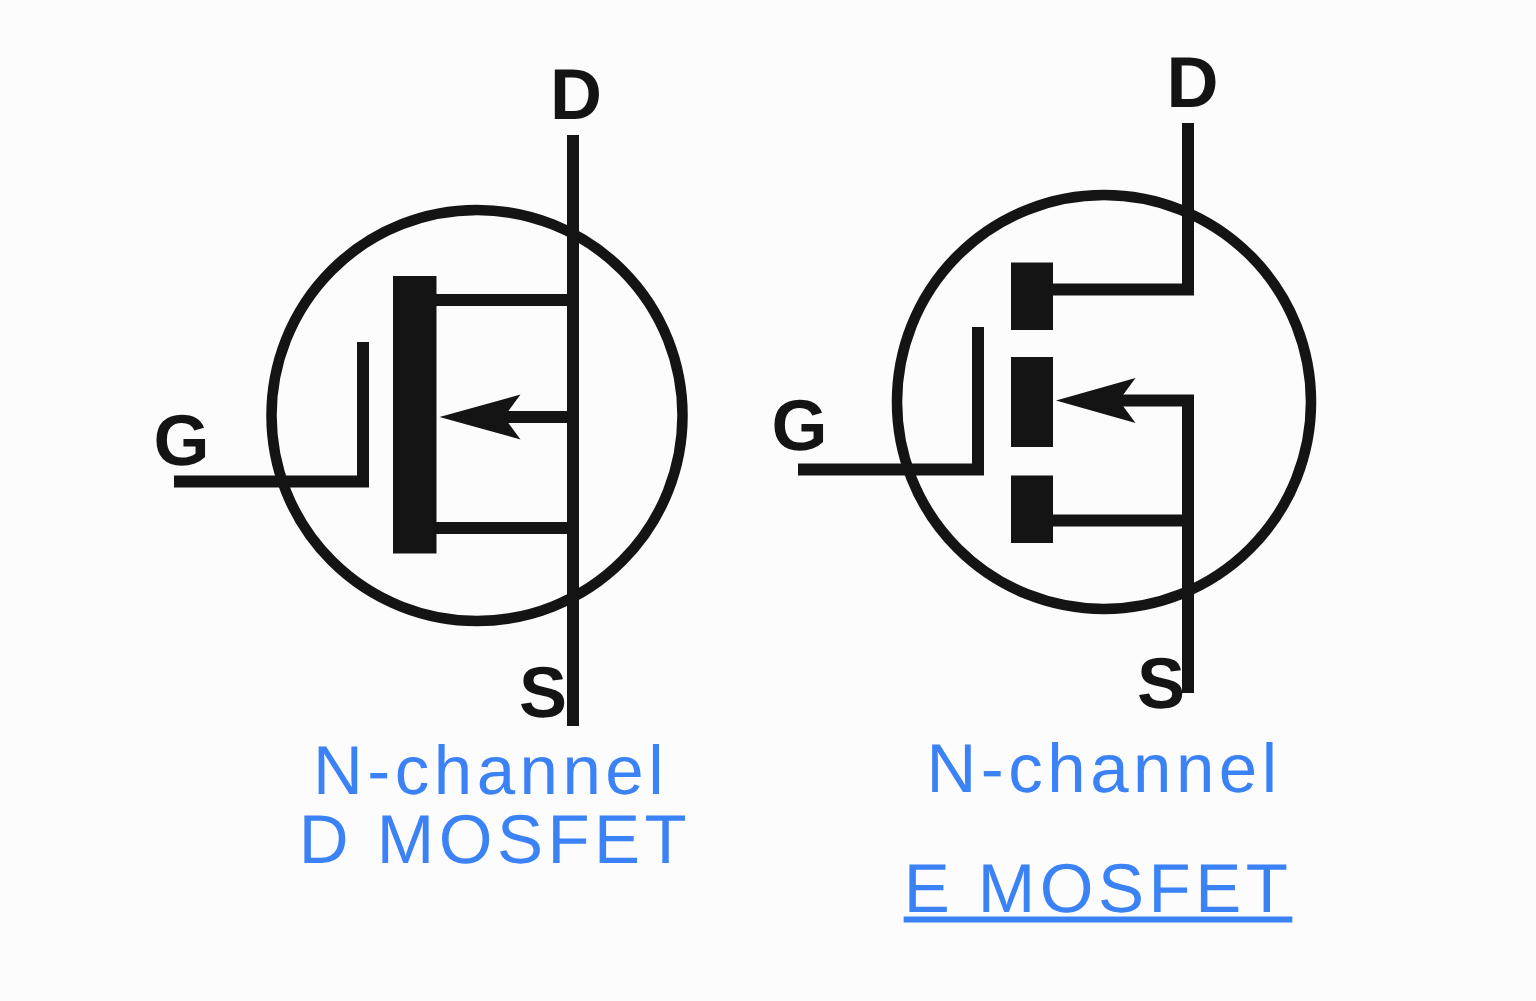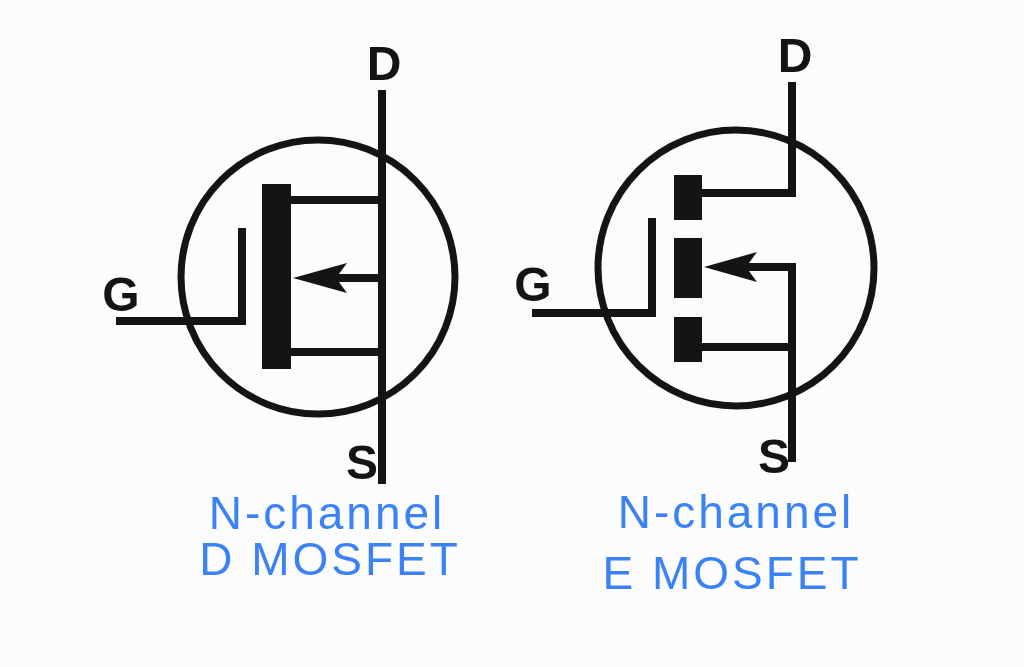--- a/index.html
+++ b/index.html
@@ -74,15 +74,15 @@
   <div class="label terminal" style="left:121px; top:295px;">G</div>
   <div class="label terminal" style="left:362px; top:463px;">S</div>
 
   <div class="label terminal" style="left:795px; top:56px;">D</div>
   <div class="label terminal" style="left:533px; top:285px;">G</div>
   <div class="label terminal" style="left:774px; top:457px;">S</div>
 
   <div class="label caption" style="left:327px; top:513px;">N-channel</div>
   <div class="label caption" style="left:330px; top:559px;">D MOSFET</div>
   <div class="label caption" style="left:736px; top:512px;">N-channel</div>
-  <div class="label caption" style="left:732px; top:573px;">E MOSFET</div>
+  <div class="label caption" style="left:732px; top:592px;text-decoration:underline;">E MOSFET</div>
 
 </div>
 
 </body></html>

